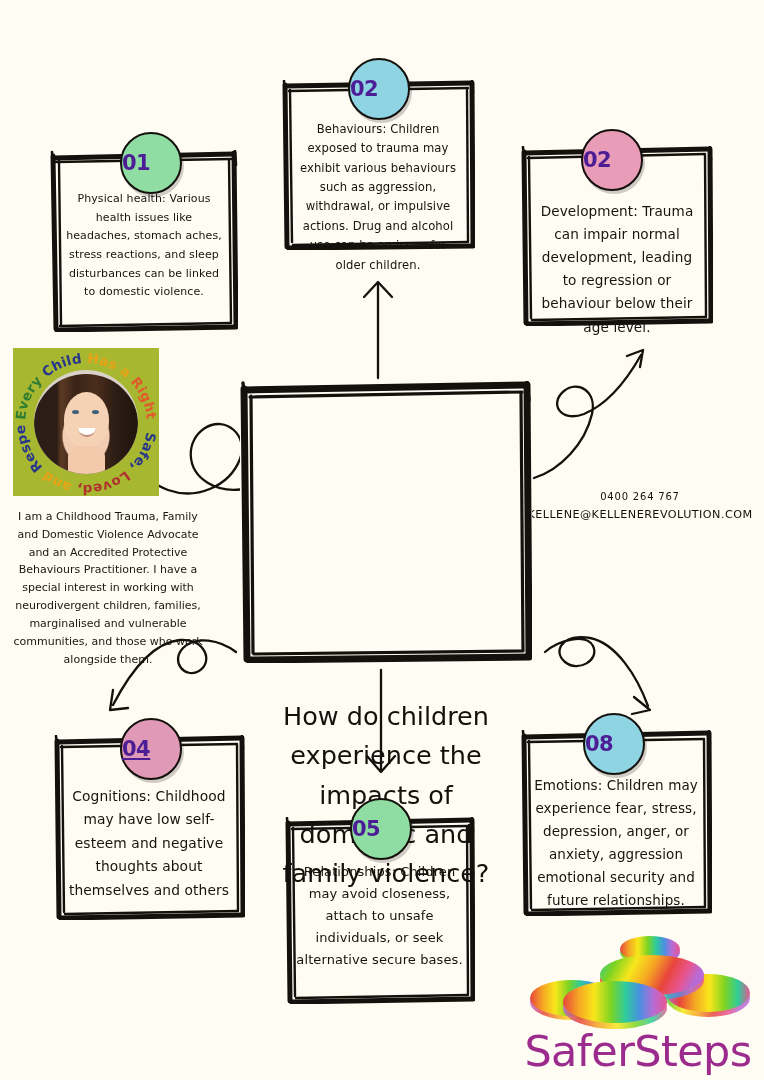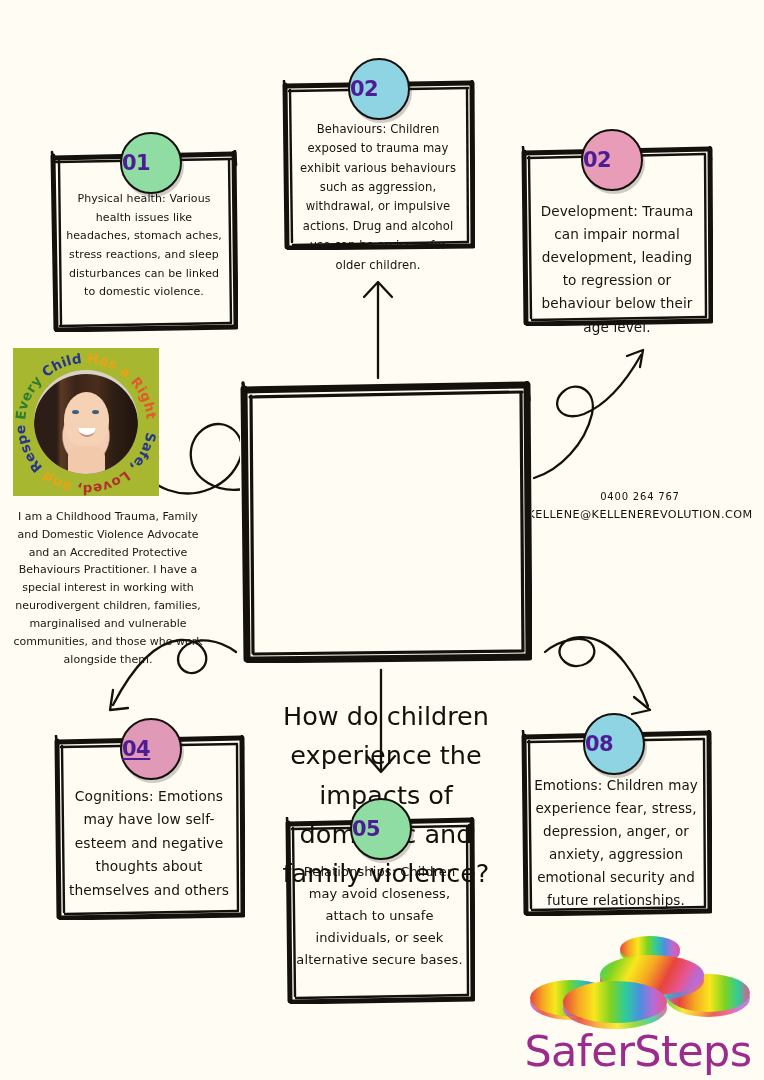--- a/index.html
+++ b/index.html
@@ -316,21 +316,21 @@
         <path d="M189,3 L190,179" stroke-width="5"></path>
         <path d="M184,10 L185,175" stroke-width="2.4"></path>
         <path d="M190,180 L8,183" stroke-width="5"></path>
         <path d="M185,176 L12,179" stroke-width="2.4"></path>
         <path d="M6,182 L4,6" stroke-width="5"></path>
         <path d="M11,177 L9,11" stroke-width="2.4"></path>
         <path d="M3,1 L4,15" stroke-width="2.6"></path>
         <path d="M189,1 L190,14" stroke-width="2.6"></path>
       </g>
     </svg>
-    <div class="card-body" style="padding:50px 8px 0 8px; font-size:13.8px; line-height:1.70;">Cognitions: Emotions may have low self-esteem and negative thoughts about themselves and others</div>
+    <div class="card-body" style="padding:50px 8px 0 8px; font-size:13.8px; line-height:1.70;">Cognitions: Childhood may have low self-esteem and negative thoughts about themselves and others</div>
   </div>
   <div class="badge" style="left:120px; top:718px; background:#E099B6;text-decoration:underline;">
     <span>04</span>
   </div>
 
   <div class="card" style="left:284px; top:817px; width:191px; height:187px;">
     <svg class="sketch-frame" viewBox="0 0 191 187" preserveAspectRatio="none">
       <g fill="none" stroke="#14110d" stroke-linecap="round">
         <path d="M5,7 L187,3" stroke-width="5"></path>
         <path d="M8,12 L183,9" stroke-width="2.4"></path>

